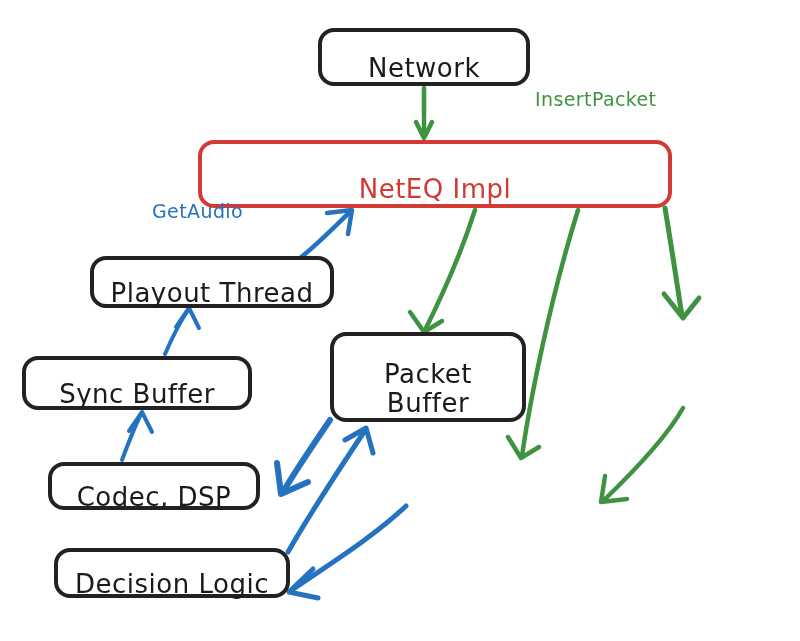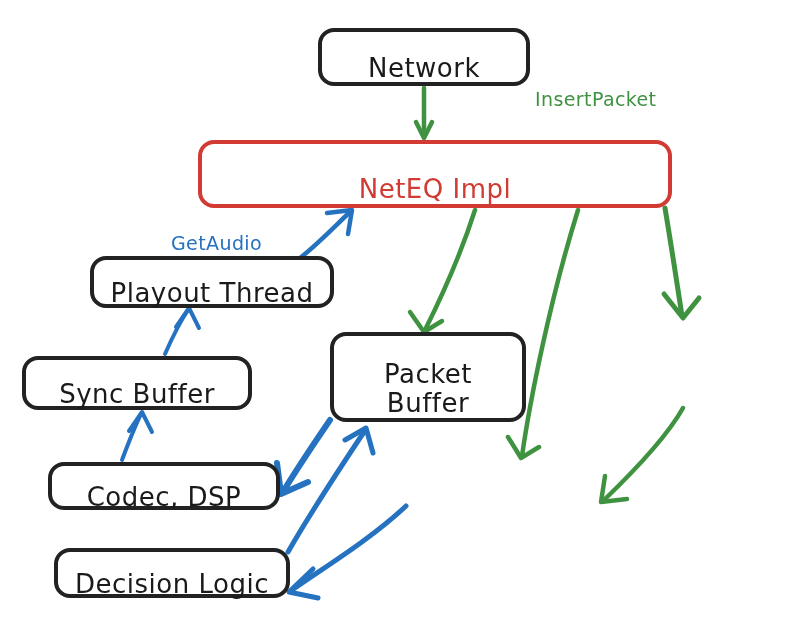--- a/index.html
+++ b/index.html
@@ -135,32 +135,32 @@
   </div>
 
   <div class="node" style="left:90px; top:256px; width:244px; height:52px;">
     <span class="node-label">Playout Thread</span>
   </div>
 
   <div class="node" style="left:22px; top:356px; width:230px; height:54px;">
     <span class="node-label">Sync Buffer</span>
   </div>
 
-  <div class="node" style="left:48px; top:462px; width:232px; height:48px;">
+  <div class="node" style="left:48px; top:462px; width:212px; height:48px;">
     <span class="node-label">Codec, DSP</span>
   </div>
 
   <div class="node" style="left:54px; top:548px; width:236px; height:50px;">
     <span class="node-label">Decision Logic</span>
   </div>
 
   <div class="node" style="left:330px; top:332px; width:196px; height:90px;">
     <span class="node-label">Packet
 Buffer</span>
   </div>
 
 
 
   <div class="edge-label green" style="left:535px; top:88px;">InsertPacket</div>
 
-  <div class="edge-label blue" style="left:152px; top:232px;margin-left:19px;">GetAudio</div>
+  <div class="edge-label blue" style="left:152px; top:200px;">GetAudio</div>
 
 </div>
 
 </body></html>

